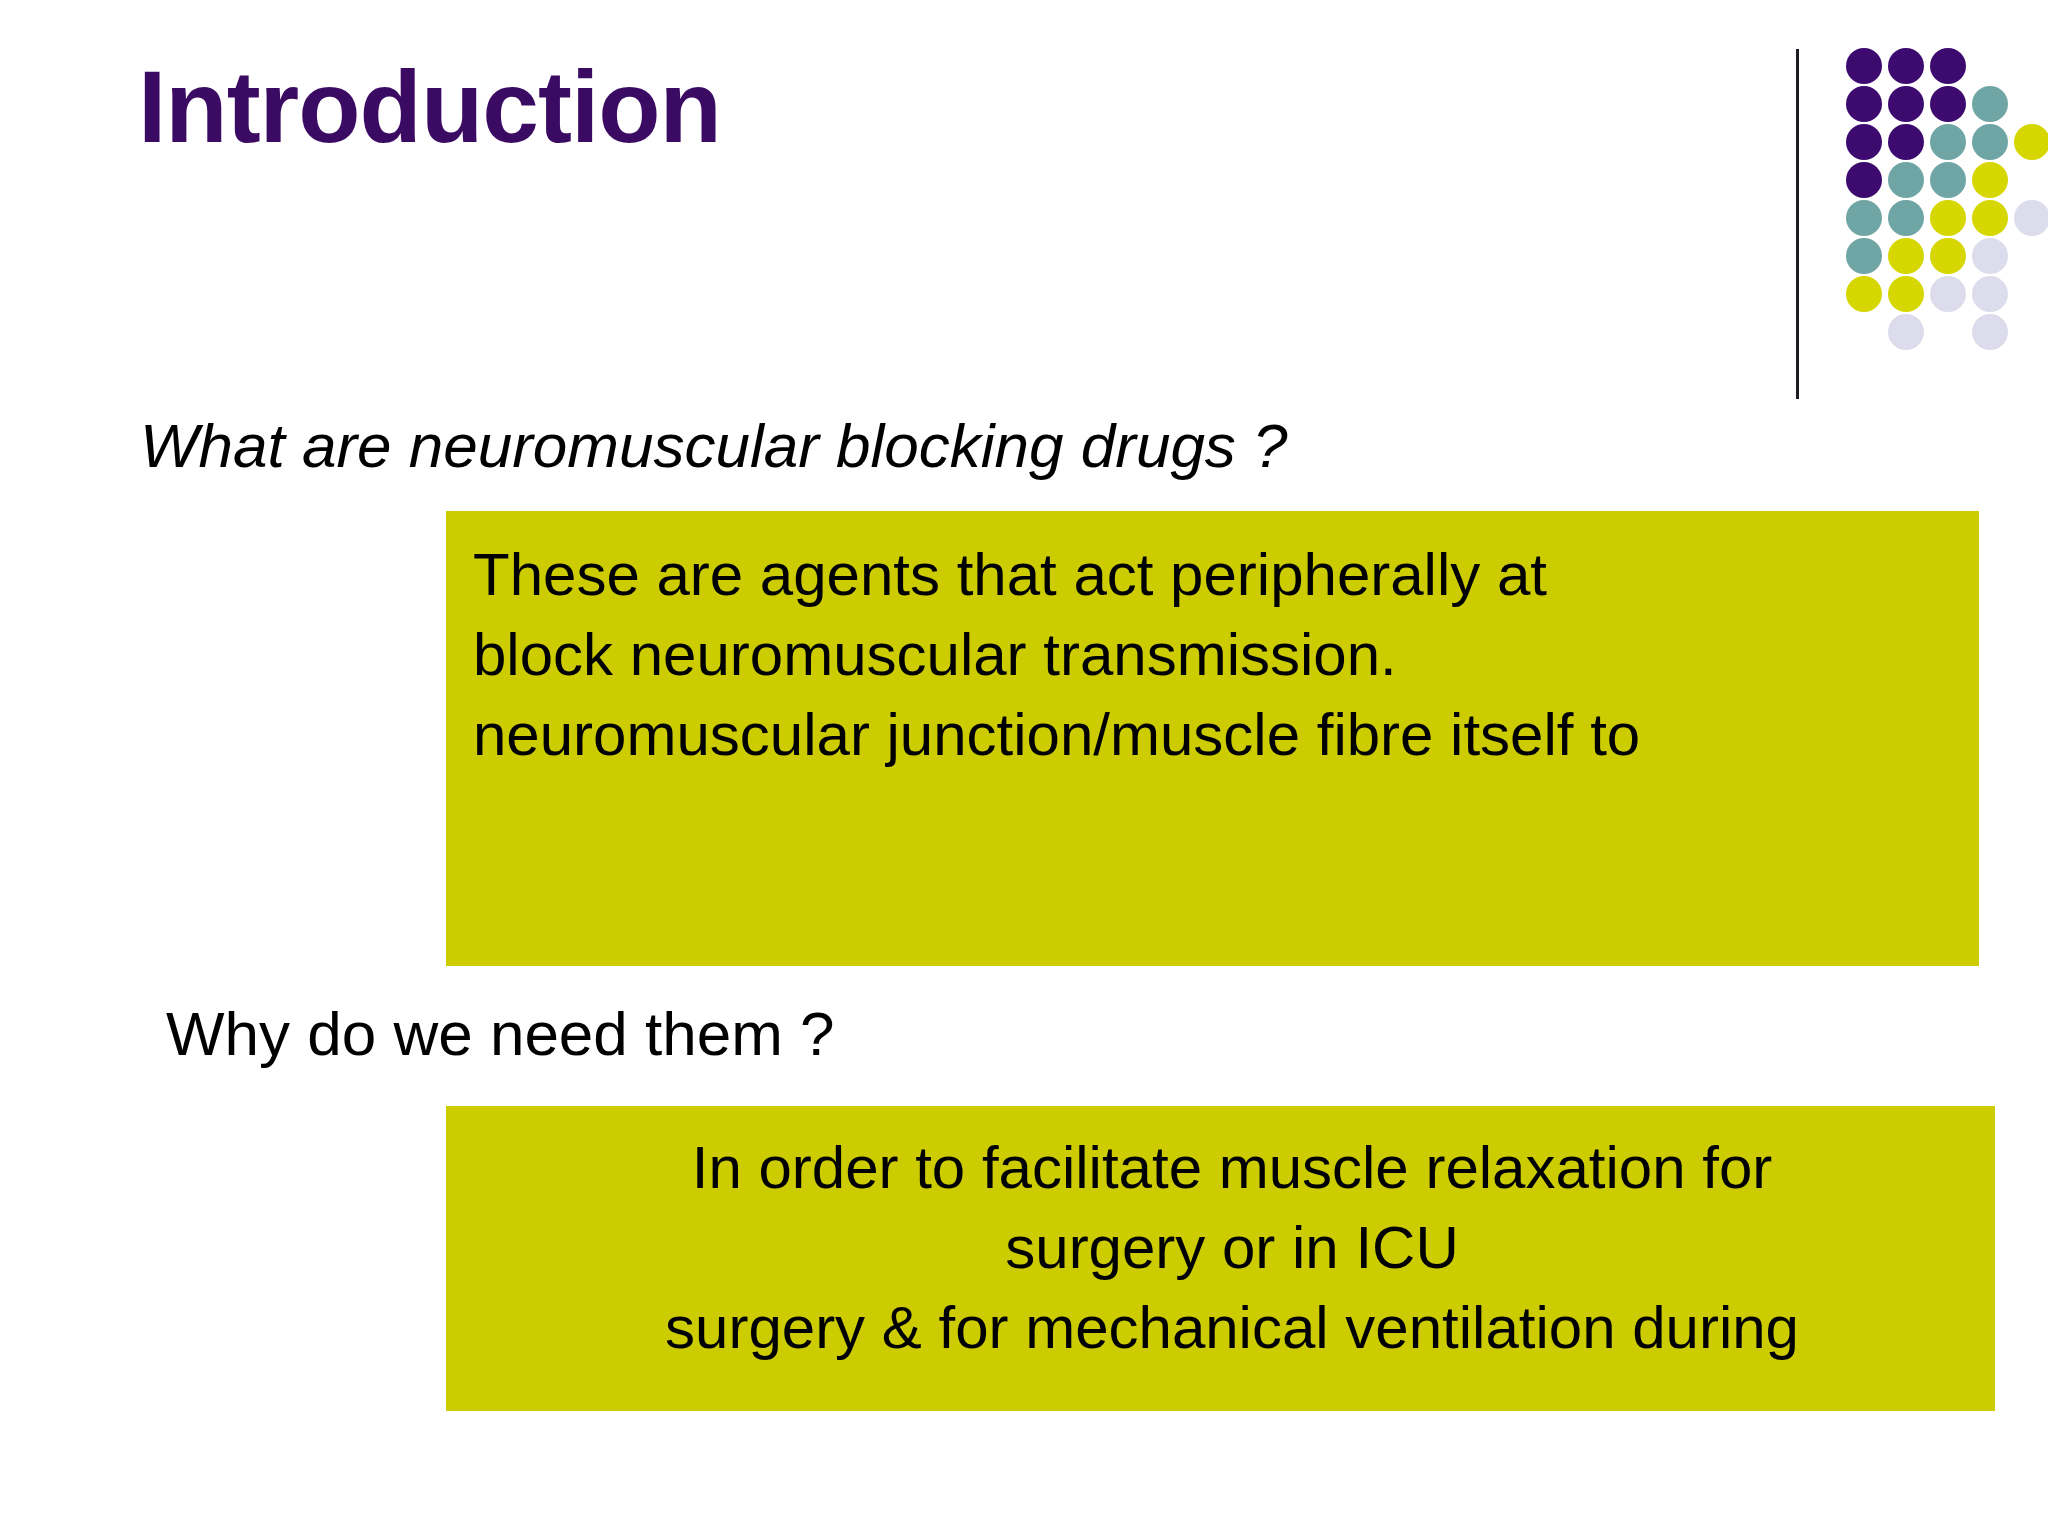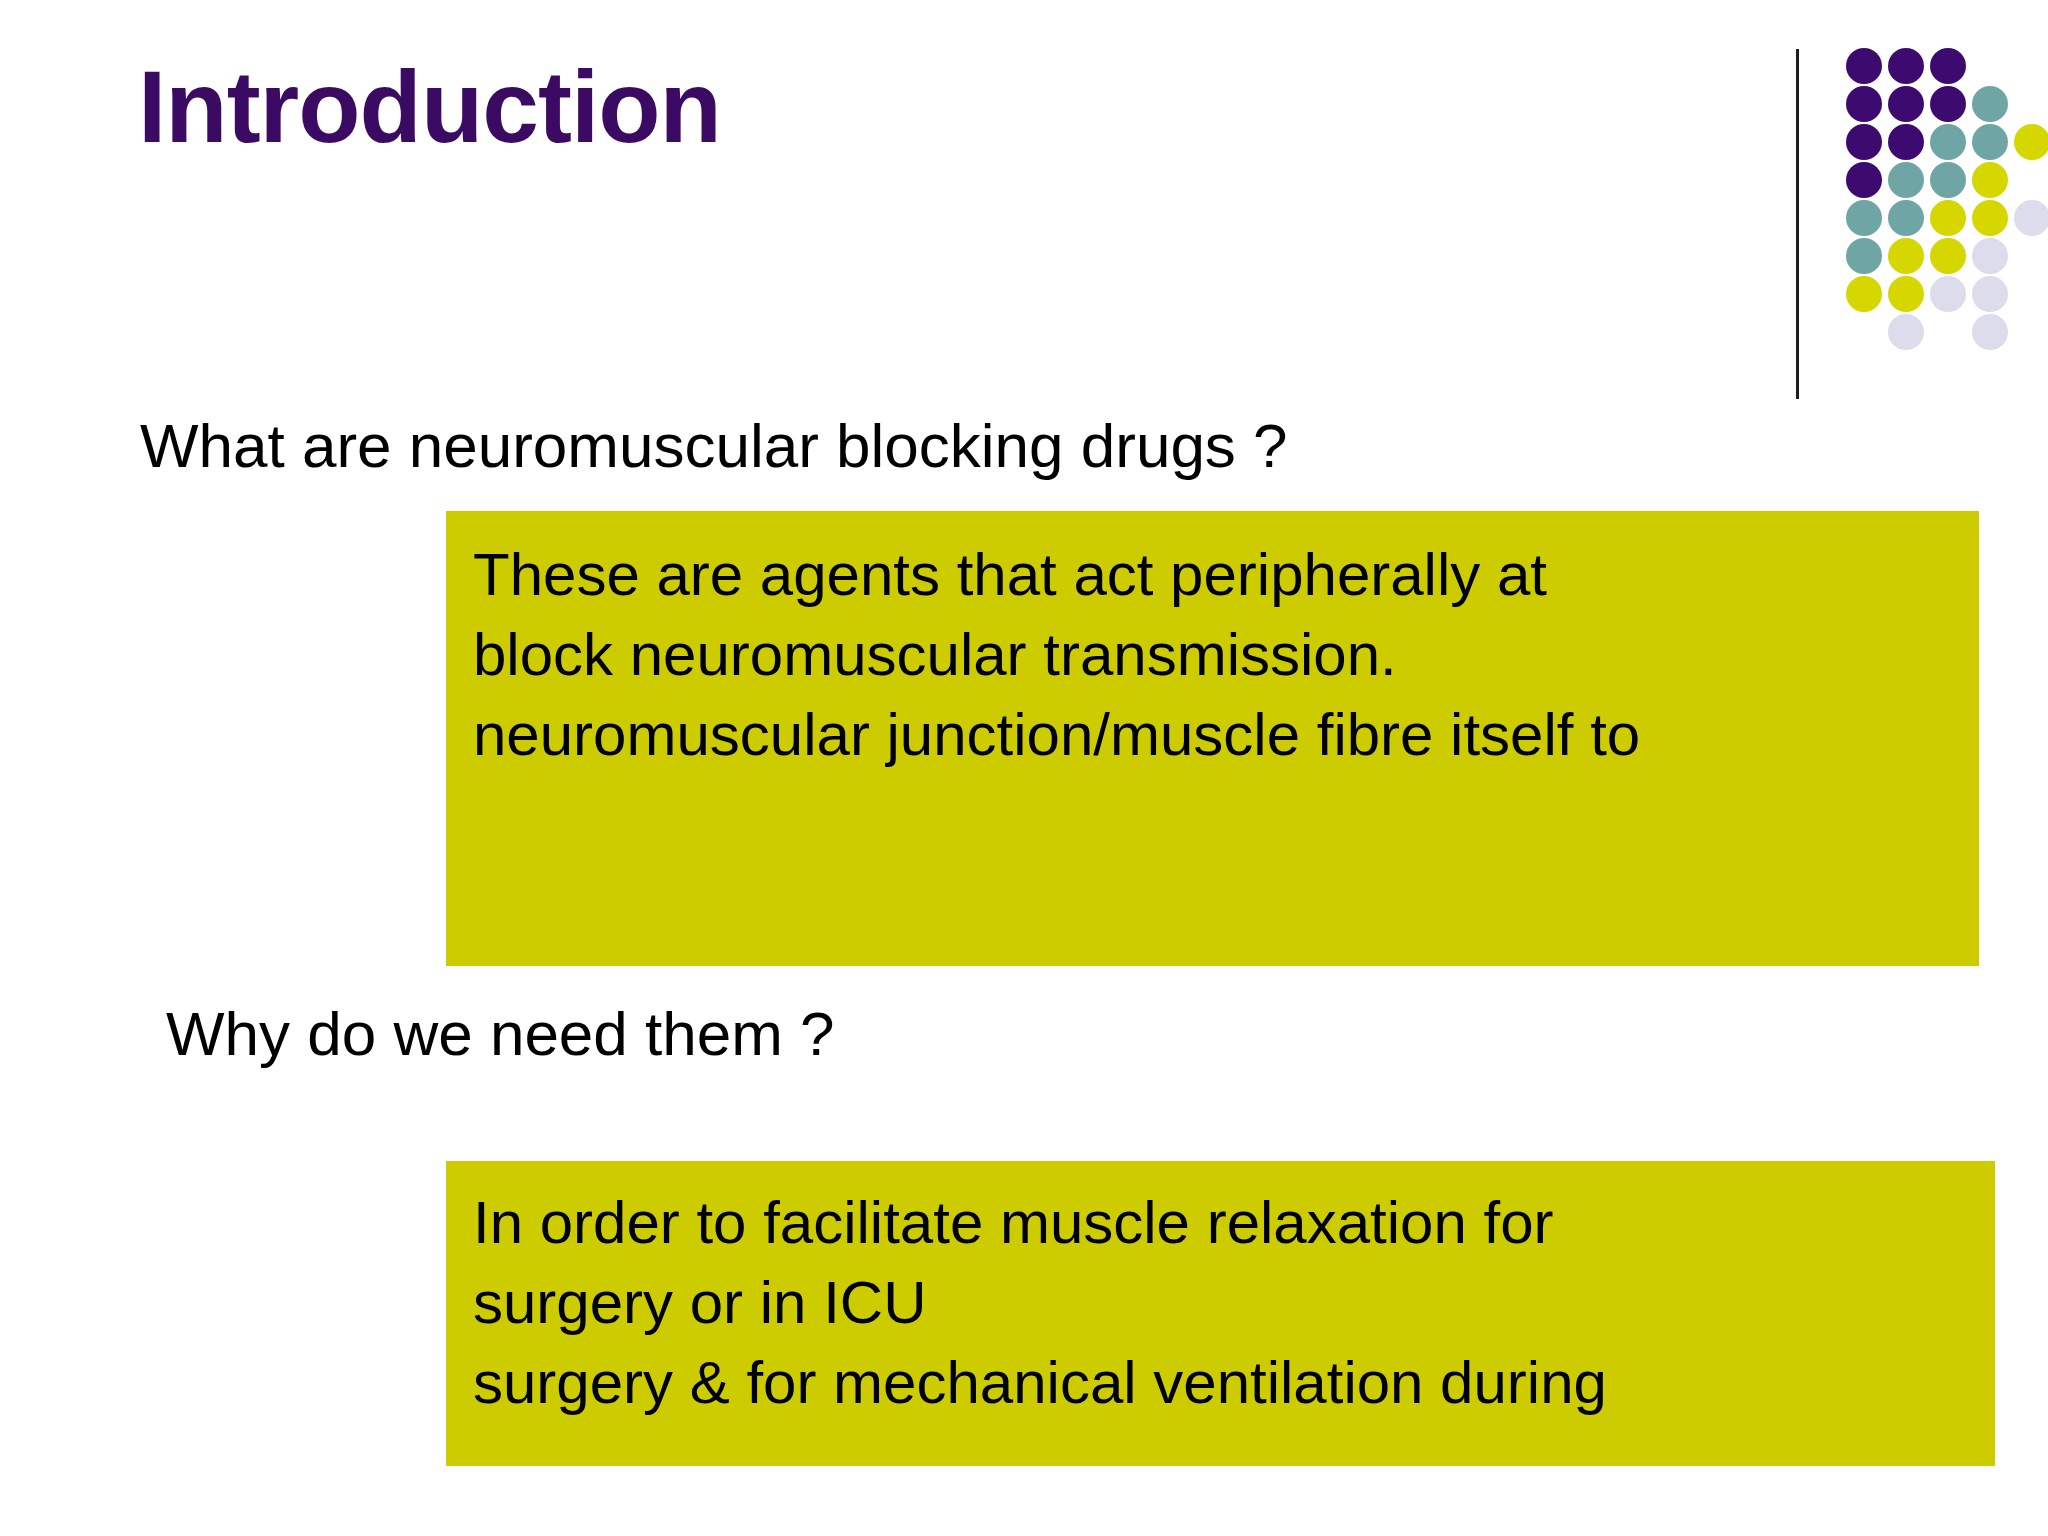--- a/index.html
+++ b/index.html
@@ -55,40 +55,41 @@
   }
 
   
   .question {
     position:absolute;
     font-size:62px;
     color:#000000;
     white-space:nowrap;
     line-height:1.1;
   }
-  #question-1 { left:124px; top:396px; }
+  #question-1 { left:124px; top:396px;font-style:italic; }
   #question-2 { left:150px; top:984px; }
 
   
   .answer-box {
     position:absolute;
     background:#CCCC00;
     color:#000000;
     font-size:60px;
     line-height:1.27;
   }
   #answer-box-1 {
     left:430px; top:495px;
     width:1533px; height:455px;
     padding:22px 17px 0 23px;
   }
   #answer-box-2 {
-    left:430px; top:1145px;
+    left:430px; top:1090px;
     width:1549px; height:305px;
     padding:20px 0 0 23px;
+    text-align:center;
   }
   .answer-line { white-space:nowrap; }
 </style>
 </head>
 <body>
 
 <div id="slide">
 
   <h1 id="slide-title">Introduction</h1>
 

